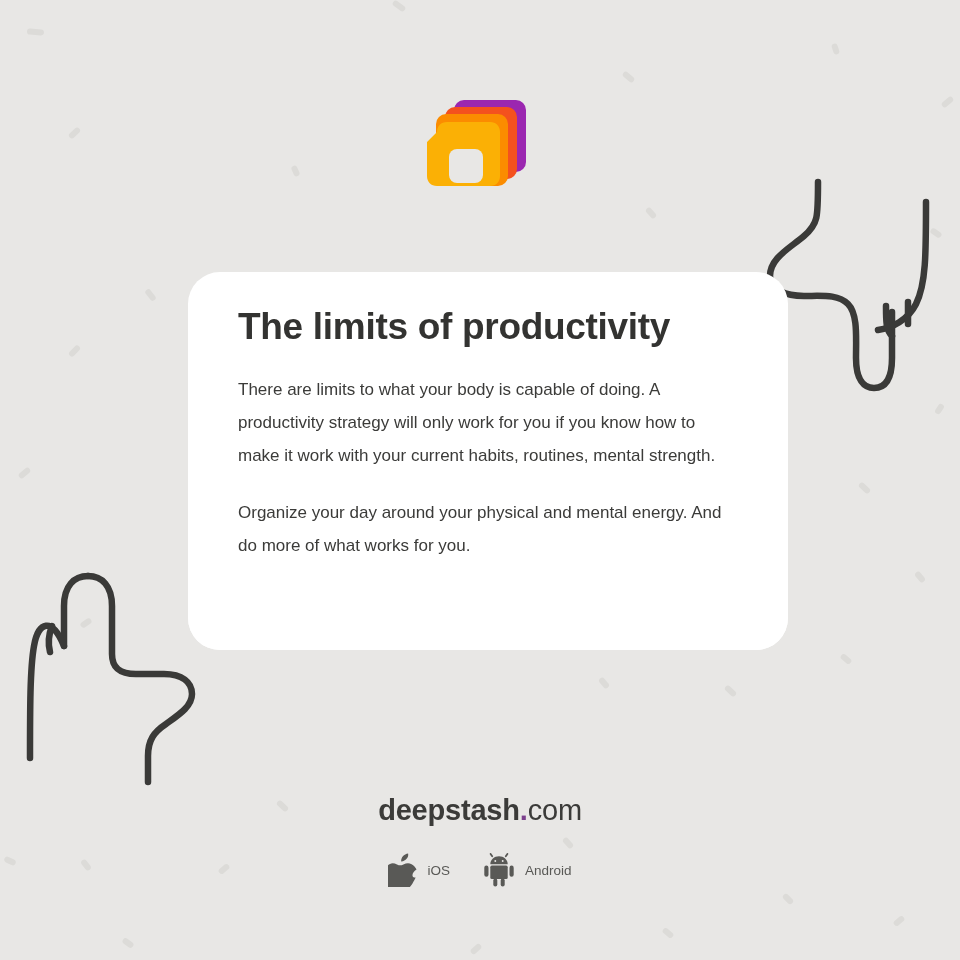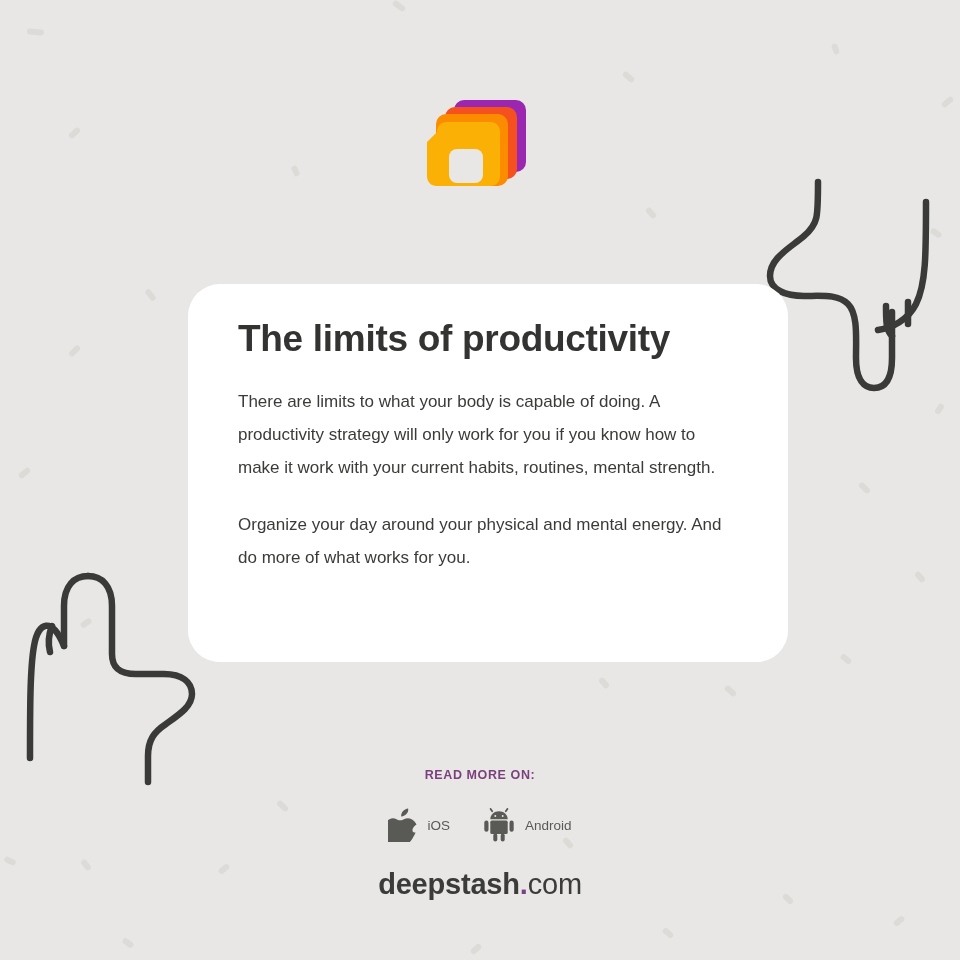--- a/index.html
+++ b/index.html
@@ -50,21 +50,21 @@
     top: 98px;
     width: 104px;
     height: 104px;
     z-index: 4;
   }
 
   
   #card {
     position: absolute;
     left: 188px;
-    top: 284px;
+    top: 272px;
     width: 600px;
     height: 378px;
     background: #ffffff;
     border-radius: 32px;
     z-index: 5;
     overflow: hidden;
   }
   #card-inner {
     padding: 34px 50px 0 50px;
   }
@@ -207,21 +207,24 @@
   <div id="card">
     <div id="card-inner">
       <h1 id="card-title">The limits of productivity</h1>
       <p class="card-paragraph">There are limits to what your body is capable of doing. A productivity strategy will only work for you if you know how to make it work with your current habits, routines, mental strength.</p>
       <p class="card-paragraph">Organize your day around your physical and mental energy. And do more of what works for you.</p>
     </div>
     <div id="card-fade"></div>
   </div>
 
   <div id="footer">
-    <p id="read-more-on">READ MORE ON:</p>
+
+    <div id="brand-wordmark">
+      <span id="brand-name">deepstash</span><span id="brand-dot">.</span><span id="brand-tld">com</span>
+    </div>
 
     <div id="store-badges">
 
       <div class="store-badge">
         <svg class="store-icon" width="30" height="34" viewBox="0 0 30 34" fill="#595956">
           <path d="M20.1 0.4c-1.9 0.2-4 1.3-5.2 2.8-1.1 1.3-2 3.3-1.7 5.2 2.1 0.1 4.2-1.1 5.4-2.6
                    1.2-1.5 2-3.4 1.5-5.4z"></path>
           <path d="M25.6 24.6c-1.1 2.5-1.7 3.6-3.1 5.8-2 3.1-4.8 7-8.3 7-3.1 0-3.9-2-8.1-2-4.2 0-5.1 2.1-8.2 2
                    -3.5-0.1-2.5-1.9-4.5-5C-8.9 25.5-6.6 14.2 0 10.9c2.4-1.2 4.7-0.5 7 0.6 2.4 1.1 3.8 1.2 6.4 0
                    3.1-1.5 5.6-1.6 8.2-0.3 2.2 1.1 3.9 3 4.9 5.4-4.3 2.4-6 8.2-0.9 8z" transform="translate(2,0)"></path>
@@ -238,19 +241,15 @@
           <rect x="8.3" y="12.6" width="17.4" height="13.4" rx="1.6"></rect>
           <rect x="2.3" y="12.6" width="4.2" height="11.2" rx="2.1"></rect>
           <rect x="27.5" y="12.6" width="4.2" height="11.2" rx="2.1"></rect>
           <rect x="11.3" y="25.4" width="4" height="8.2" rx="2"></rect>
           <rect x="18.7" y="25.4" width="4" height="8.2" rx="2"></rect>
         </svg>
         <span class="store-label">Android</span>
       </div>
 
     </div>
-
-    <div id="brand-wordmark">
-      <span id="brand-name">deepstash</span><span id="brand-dot">.</span><span id="brand-tld">com</span>
-    </div>
   </div>
 
 </div>
 
 </body></html>

